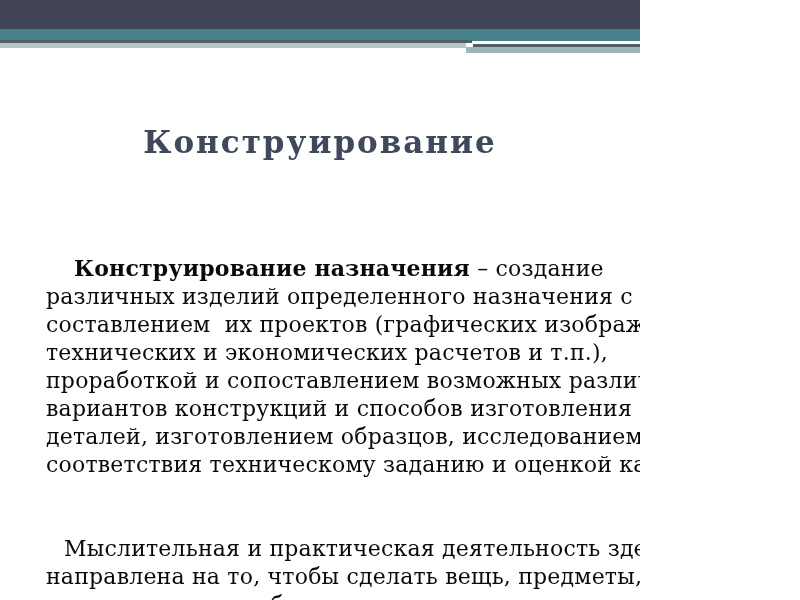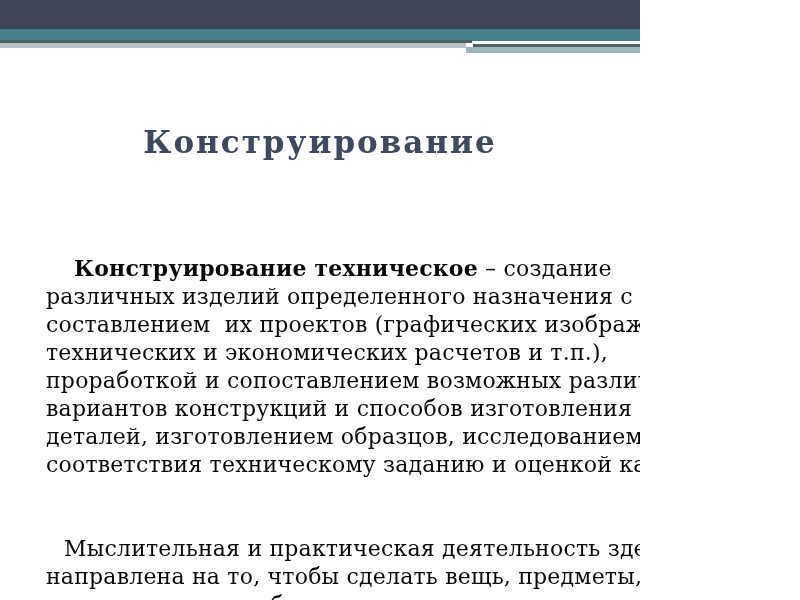--- a/index.html
+++ b/index.html
@@ -71,21 +71,21 @@
     <div class="band-teal-right"></div>
     <div class="line-gray-right"></div>
     <div class="stripe-1"></div>
     <div class="stripe-2"></div>
     <div class="stripe-3"></div>
   </div>
 
   <h1 class="title">Конструирование</h1>
 
   <div class="body-text">
-    <p class="p1"><b>Конструирование техническое</b><span> – создание
+    <p class="p1"><b>Конструирование назначения</b><span> – создание
 различных изделий определенного назначения с
 составлением  их проектов (графических изображений,
 технических и экономических расчетов и т.п.),
 проработкой и сопоставлением возможных различных
 вариантов конструкций и способов изготовления
 деталей, изготовлением образцов, исследованием их
 соответствия техническому заданию и оценкой качества.</span></p>
     <p class="p2">Мыслительная и практическая деятельность здесь
 направлена на то, чтобы сделать вещь, предметы,
 которые несут в себе элемент новизны, не повторяют и

